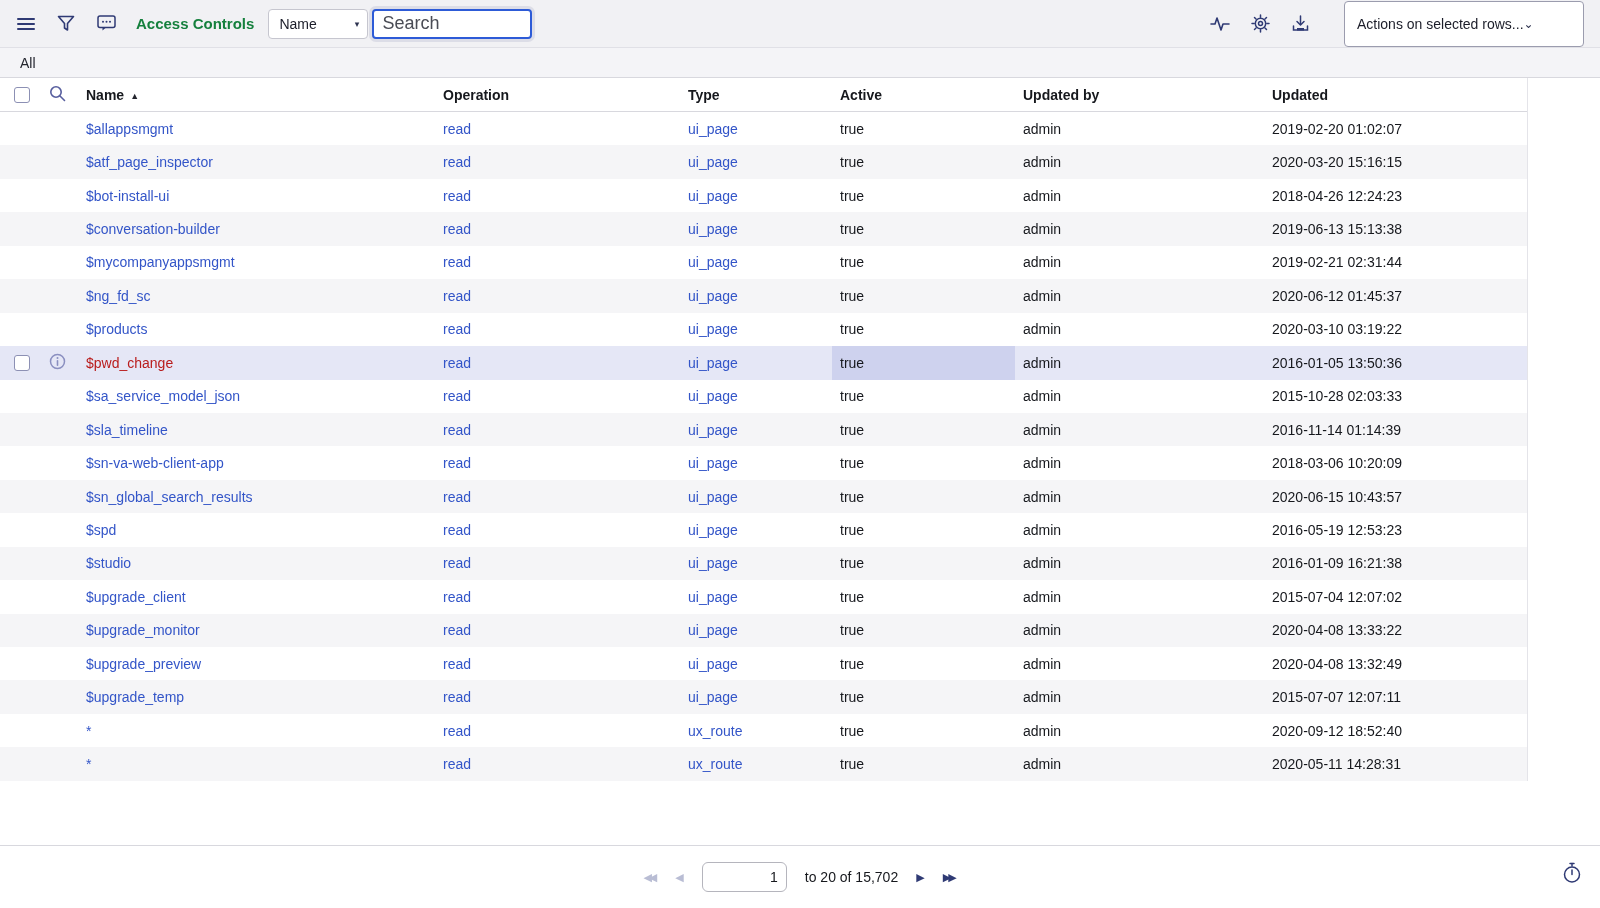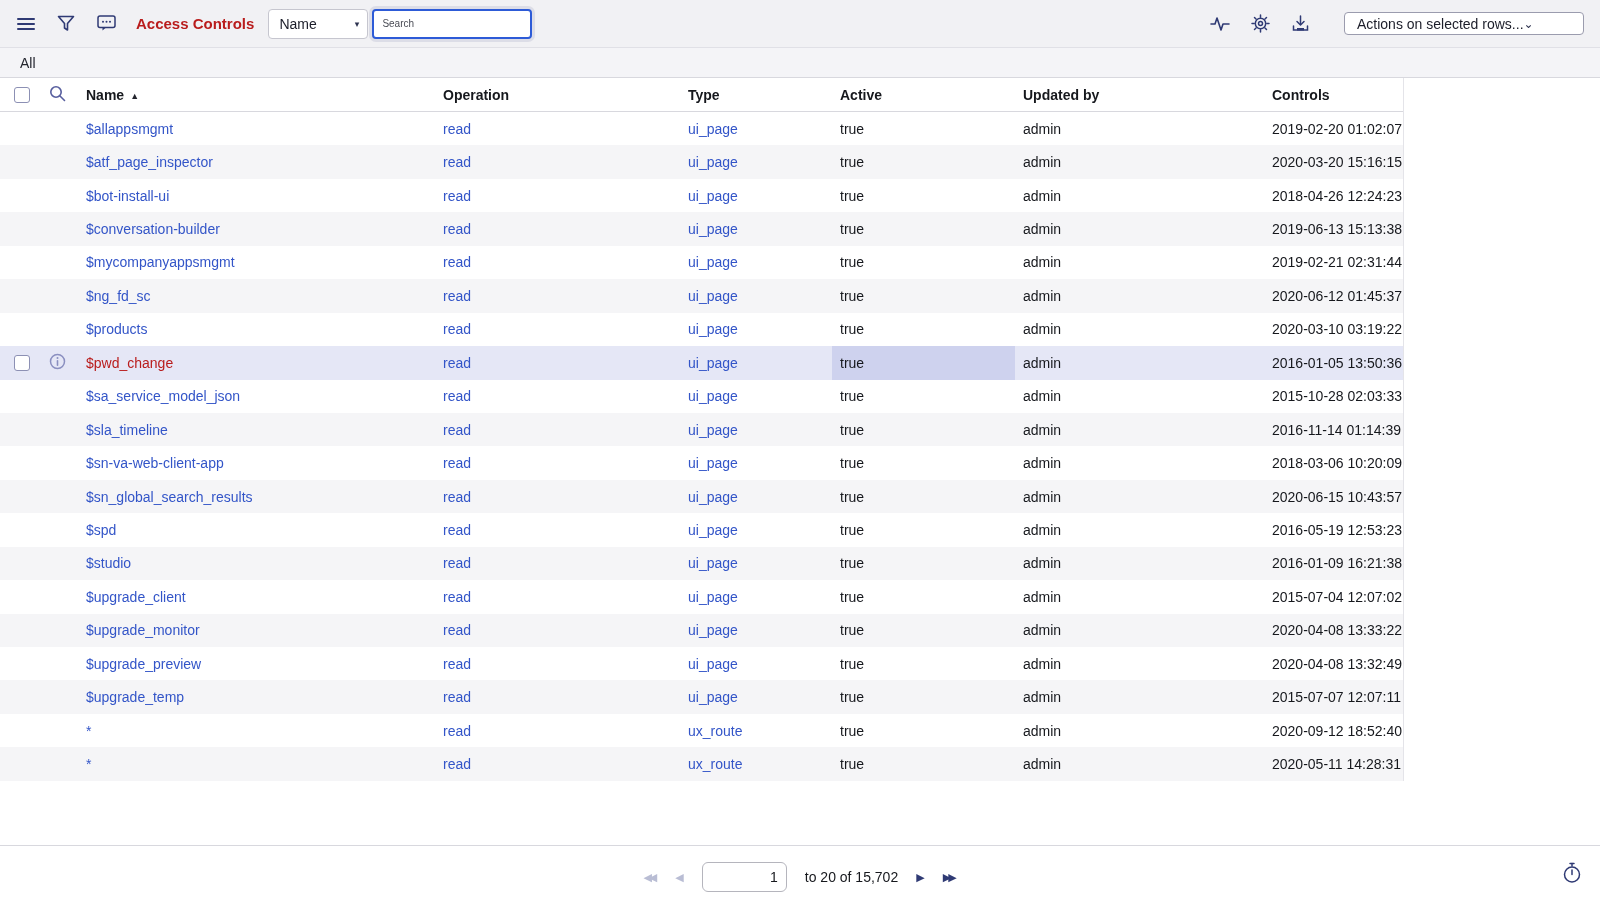--- a/index.html
+++ b/index.html
@@ -9,54 +9,54 @@
     background:#ffffff; color:#16181d; overflow:hidden; position:relative;
   }
 
   
   .toolbar {
     height:48px; background:#f1f1f4; border-bottom:1px solid #e0e0e6;
     display:flex; align-items:center; padding:0 16px;
   }
   .tb-icon { width:20px; height:20px; margin-right:20px; display:flex; align-items:center; justify-content:center; cursor:pointer; flex:none; }
   .tb-icon svg { display:block; }
-  .page-title { font-size:15px; font-weight:700; color:#b91c1c; margin-right:14px; white-space:nowrap; }
+  .page-title { font-size:15px; font-weight:700; color:#15803d; margin-right:14px; white-space:nowrap; }
   .field-select {
     height:30px; min-width:100px; background:#fff; border:1px solid #c6c6cf; border-radius:4px;
     display:flex; align-items:center; justify-content:space-between; padding:0 8px 0 10px;
     font-size:14px; color:#1b1d29; cursor:pointer; margin-right:4px;
   }
   .field-select .caret { font-size:9px; color:#2e3350; margin-left:14px; }
   .search-box {
     height:30px; width:160px; background:#fff; border:2px solid #2d5bd7; border-radius:4px;
-    font-size:10px; color:#2b2d36; padding:0 8px; outline:none;
+    font-size:18px; color:#2b2d36; padding:0 8px; outline:none;
     box-shadow:0 0 0 3px rgba(160,165,190,0.25);
   }
   .search-box::placeholder { color:#4a4c55; opacity:1; }
   .toolbar-spacer { flex:1; }
   .actions-select {
-    height:23px; width:240px; background:#fff; border:1px solid #9b9cae; border-radius:4px;
+    height:46px; width:240px; background:#fff; border:1px solid #9b9cae; border-radius:4px;
     display:flex; align-items:center; padding:0 10px 0 12px;
     font-size:14px; color:#1b1d29; cursor:pointer; margin-left:14px;
   }
   .actions-select .chev { font-size:12px; color:#2e3350; }
 
   
   .breadcrumb-bar {
     height:30px; background:#f4f4f7; border-bottom:1px solid #d8d8de;
     display:flex; align-items:center; padding:0 20px; font-size:14px; color:#23252e;
   }
 
   
   .grid-row {
     display:grid;
     grid-template-columns:40px 38px 357px 245px 152px 183px 249px 1fr;
     align-items:center;
   }
-  .list-area { width:1404px; border-right:1px solid #e4e4e9; }
+  .list-area { width:1528px; border-right:1px solid #e4e4e9; }
   .header-row {
     height:34px; background:#fff; border-bottom:1px solid #d8d8de;
     font-weight:700; font-size:14px; color:#16181d;
   }
   .cell { padding-left:8px; font-size:14px; white-space:nowrap; overflow:hidden; }
   .cb-cell { padding-left:14px; }
   .icon-cell { padding-left:9px; }
   .checkbox {
     width:16px; height:16px; border:1.5px solid #8c90b4; border-radius:3px; background:#fff; cursor:pointer;
   }
@@ -186,21 +186,21 @@
           </svg>
       </span>
     </div>
     <div class="cell">
       <span>Name</span><span class="sort-arrow">▲</span>
     </div>
     <div class="cell"><span>Operation</span></div>
     <div class="cell"><span>Type</span></div>
     <div class="cell"><span>Active</span></div>
     <div class="cell"><span>Updated by</span></div>
-    <div class="cell"><span>Controls</span></div>
+    <div class="cell"><span>Updated</span></div>
   </div>
 
   <div id="rows">
   <div class="grid-row row">
     <div class="cell cb-cell sel-controls">
       <div class="checkbox"></div>
     </div>
     <div class="cell icon-cell sel-controls">
       <span>
         <svg width="17" height="17" viewBox="0 0 17 17">

